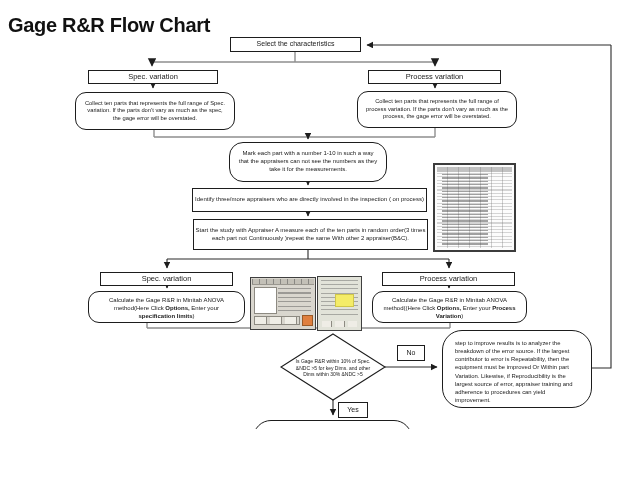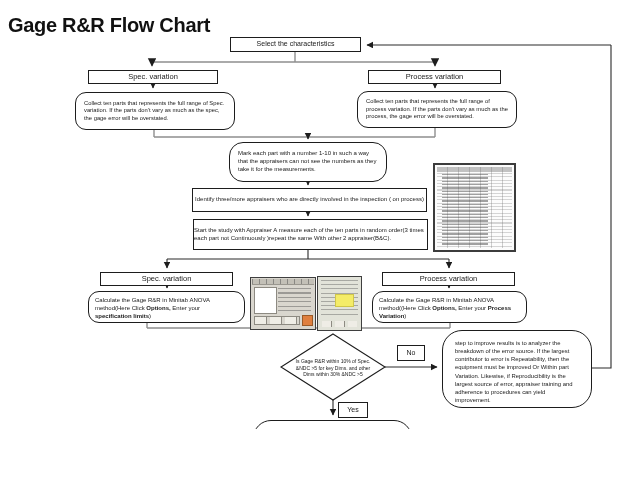--- a/index.html
+++ b/index.html
@@ -9,21 +9,21 @@
   }
   .title{
     position:absolute;left:8px;top:14px;font-size:20px;font-weight:700;
     letter-spacing:-0.3px;color:#111;margin:0;
   }
   .connectors{position:absolute;left:0;top:0;}
   .connectors .g{stroke:#8f8f8f;stroke-width:1.4;fill:none;}
   .connectors .d{stroke:#2b2b2b;stroke-width:1.1;fill:none;}
   .node{
     position:absolute;background:#fff;border:1px solid #1d1d1d;
-    display:flex;align-items:center;justify-content:center;text-align:left;
+    display:flex;align-items:center;justify-content:center;text-align:center;
     box-sizing:border-box;line-height:1.25;
   }
   .lbl{font-size:7.5px;}
   .small{font-size:5.8px;line-height:1.3;}
   .rounded{border-radius:11px;padding:2px 8px;}
   .biground{border-radius:18px;}
   .calc{border-radius:11px;font-size:6px;line-height:1.35;padding:2px 6px;display:block;padding-top:4px;}
   .calc b{font-weight:700;}
   .decision-text{
     position:absolute;left:295px;top:342px;width:76px;height:52px;

